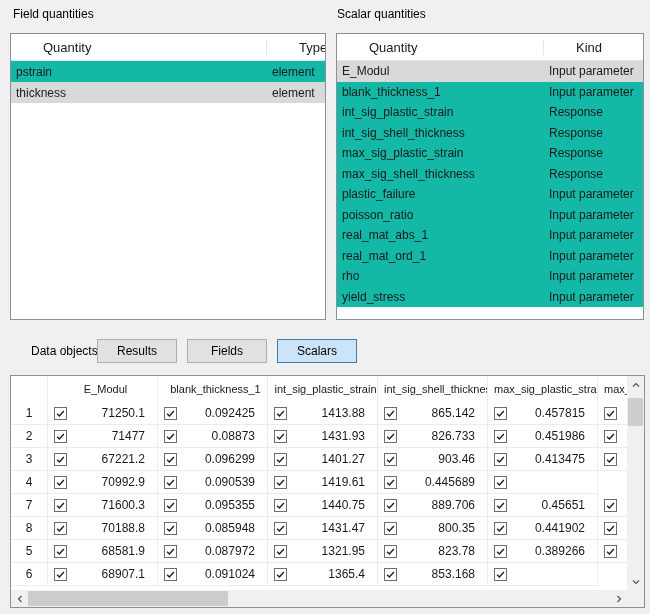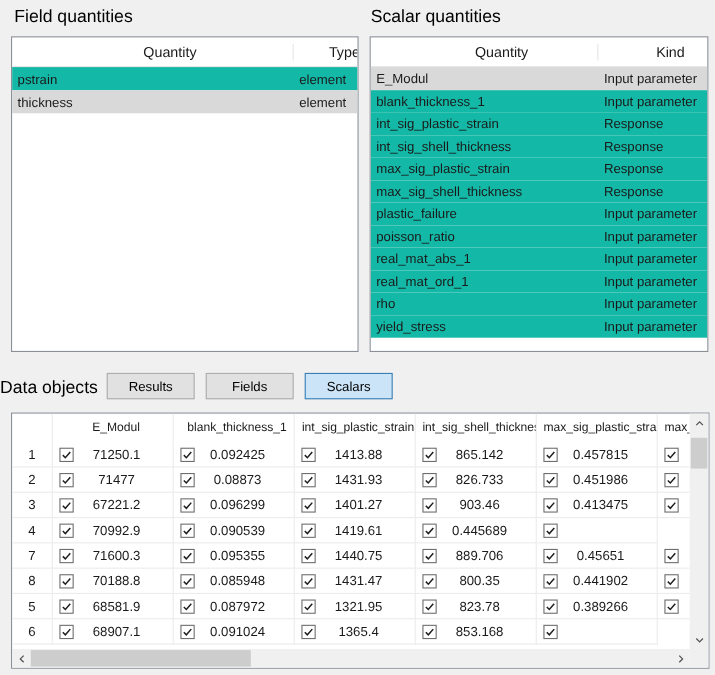--- a/index.html
+++ b/index.html
@@ -1,24 +1,24 @@
 <!DOCTYPE html>
 <html><head>
 <meta charset="utf-8">
 <style>
   * { margin:0; padding:0; box-sizing:border-box; font-family:"Liberation Sans", sans-serif; }
   html,body { width:650px; height:614px; }
   body { background:#f0f0f0; position:relative; overflow:hidden; color:#1a1a1a; }
 
-  .section-label { position:absolute; font-size:16px; color:#000; }
+  .section-label { position:absolute; font-size:12px; color:#000; }
 
   
   .listbox { position:absolute; background:#fff; border:1px solid #8a8f98; overflow:hidden; }
   .list-header { display:flex; height:27px; align-items:center; border-bottom:1px solid #e5e5e5; font-size:13px; }
-  .list-header .hcell { text-align:center; white-space:nowrap; overflow:hidden;padding-left:32px; }
+  .list-header .hcell { white-space:nowrap; overflow:hidden;padding-left:32px; }
   .list-header .hcell + .hcell { border-left:1px solid #e5e5e5; }
   .list-row { display:flex; align-items:center; font-size:12px; background:#14b8a6; }
   .list-row.selected { background:#d9d9d9; }
   .list-row .q { padding-left:5px; white-space:nowrap; overflow:hidden; }
   .list-row .k { padding-left:6px; white-space:nowrap; overflow:hidden; }
 
   #field-box .col-q { width:255px; } #field-box .col-t { flex:1; }
   #field-box .list-row { height:21px; }
   #scalar-box .col-q { width:206px; } #scalar-box .col-k { flex:1; }
   #scalar-box .list-row { height:20.5px; }
@@ -37,21 +37,21 @@
   .thead .th { height:26px; display:block; line-height:26px; font-size:11px; text-align:center;
                white-space:nowrap; overflow:hidden; border-right:1px solid #ececec; }
   .trow { display:flex; height:23px; width:697px; }
   .trow .td { height:23px; display:flex; align-items:center; border-right:1px solid #ececec;
               border-bottom:1px solid #ececec; font-size:12px; }
   .col-num { width:37px; flex:0 0 37px; justify-content:center; font-size:11px; }
   .col-val { width:110px; flex:0 0 110px; padding-left:6px; }
   .cb { width:13px; height:13px; border:1px solid #6e6e6e; background:#fff; flex:0 0 13px;
         display:inline-flex; align-items:center; justify-content:center; }
   .cb svg { display:block; }
-  .val { flex:1; text-align:center; padding-right:12px; white-space:nowrap; overflow:hidden; }
+  .val { flex:1; text-align:right; padding-right:12px; white-space:nowrap; overflow:hidden; }
 
   
   .vscroll { position:absolute; top:0; right:0; bottom:17px; width:17px; background:#f0f0f0; }
   .hscroll { position:absolute; left:0; right:17px; bottom:0; height:17px; background:#f0f0f0; }
   .sbtn { position:absolute; width:17px; height:17px; display:flex; align-items:center; justify-content:center; }
   .vthumb { position:absolute; left:1px; right:1px; top:22px; height:28px; background:#cdcdcd; }
   .hthumb { position:absolute; top:1px; bottom:1px; left:17px; width:200px; background:#cdcdcd; }
   .corner { position:absolute; right:0; bottom:0; width:17px; height:17px; background:#f0f0f0; }
 </style>
 </head>
@@ -128,21 +128,21 @@
         <div class="q col-q">rho</div>
         <div class="k col-k">Input parameter</div>
       </div>
       <div class="list-row">
         <div class="q col-q">yield_stress</div>
         <div class="k col-k">Input parameter</div>
       </div>
     </div>
 </div>
 
-<div class="section-label" style="left:0; top:344px;text-align:center;">Data objects</div>
+<div class="section-label" style="left:31px; top:344px;text-align:center;">Data objects</div>
 
 <div class="btn" style="left:97px;">Results</div>
 <div class="btn" style="left:187px;">Fields</div>
 <div class="btn active" style="left:277px;">Scalars</div>
 
 <div class="table-wrap">
   <div class="table-view">
     <div class="thead" id="table-head">
         <div class="th col-num"></div>
         <div class="th col-val">E_Modul</div>

